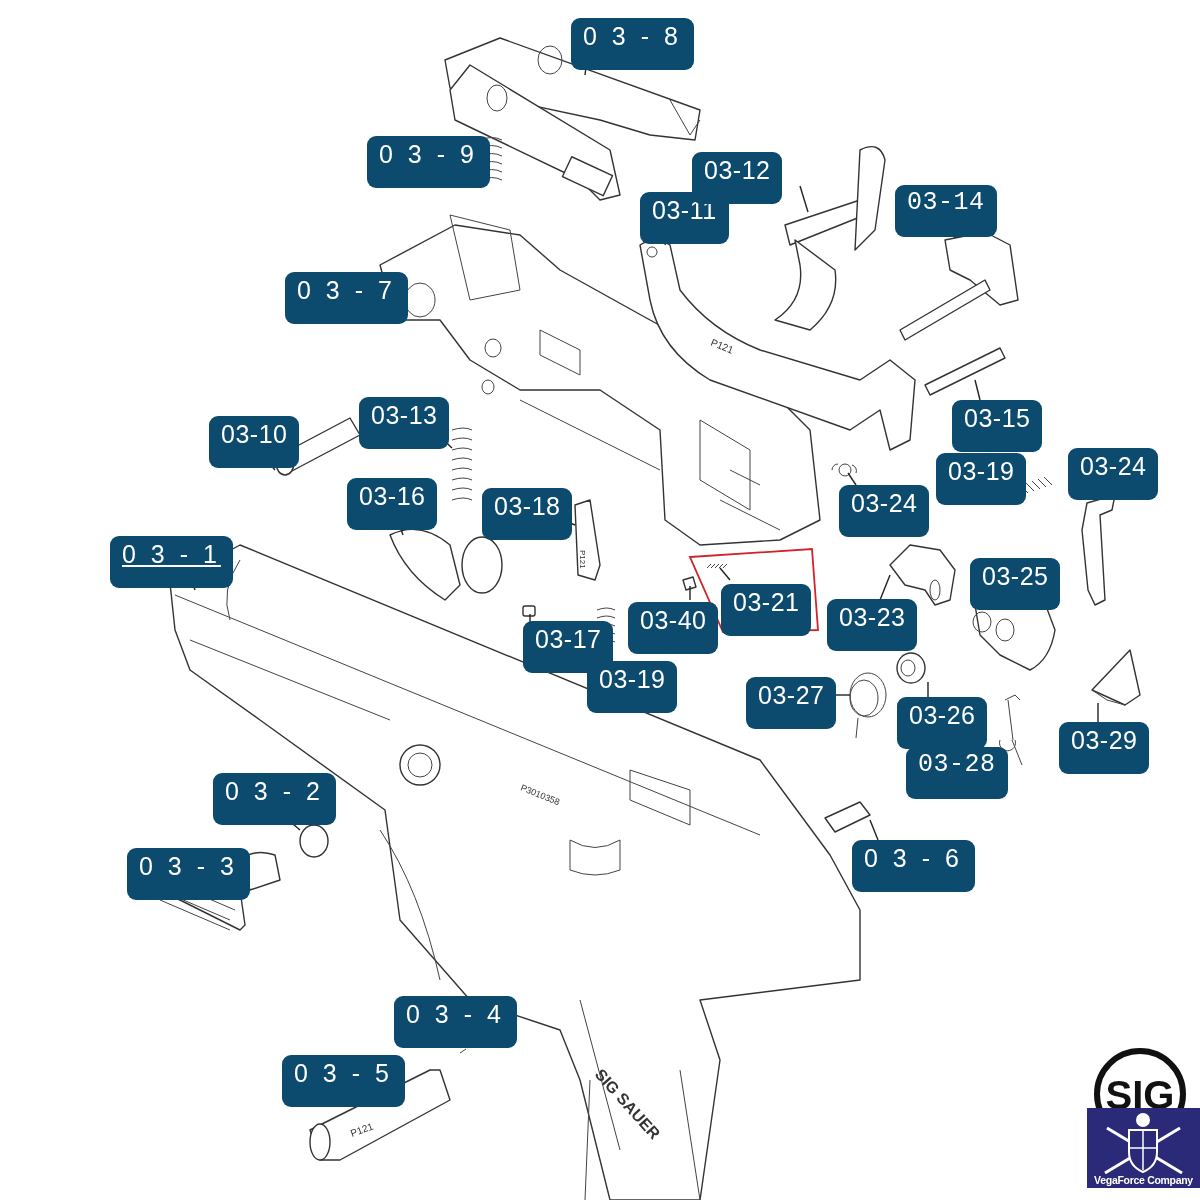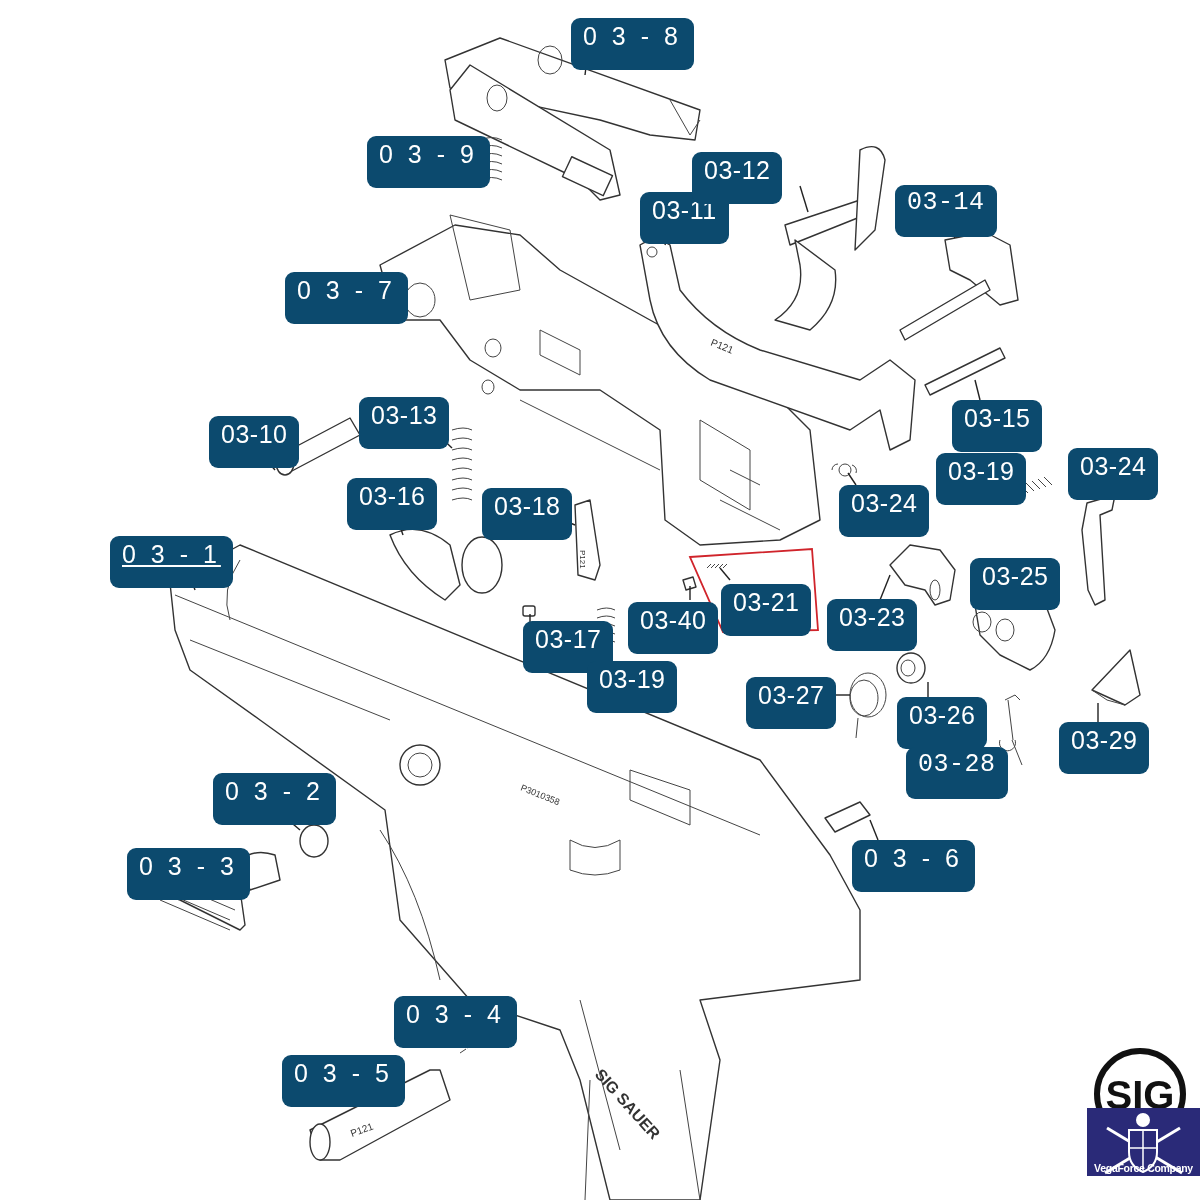--- a/index.html
+++ b/index.html
@@ -4,21 +4,21 @@
 <style>
   html,body{margin:0;padding:0;background:#fff;}
   #canvas{position:relative;width:1200px;height:1200px;background:#fff;overflow:hidden;font-family:"Liberation Sans",sans-serif;}
   svg.parts{position:absolute;left:0;top:0;width:1200px;height:1200px;}
   .part{fill:#fff;stroke:#333;stroke-width:1.4;stroke-linejoin:round;}
   .thin{fill:none;stroke:#444;stroke-width:1;}
   .leader{stroke:#222;stroke-width:1.4;fill:none;}
   .label{position:absolute;background:#0c4a6e;color:#fff;border-radius:9px;font-size:25px;font-weight:400;letter-spacing:0.5px;height:52px;line-height:36px;padding:0 12px;white-space:nowrap;box-sizing:border-box;text-align:right;}
   .label.wide{letter-spacing:4px;}
   .logo-sig{position:absolute;left:1093px;top:1047px;width:94px;height:94px;}
-  .logo-vf{position:absolute;left:1087px;top:1108px;width:113px;height:68px;background:#2a2a78;}
+  .logo-vf{position:absolute;left:1087px;top:1108px;width:113px;height:80px;background:#2a2a78;}
   .vf-text{position:absolute;bottom:2px;left:0;right:0;text-align:center;color:#fff;font-size:10.5px;font-weight:700;letter-spacing:-0.3px;}
 </style>
 </head>
 <body>
 
 <div id="canvas">
 
   <svg class="parts" viewBox="0 0 1200 1200">
 
     <g>

